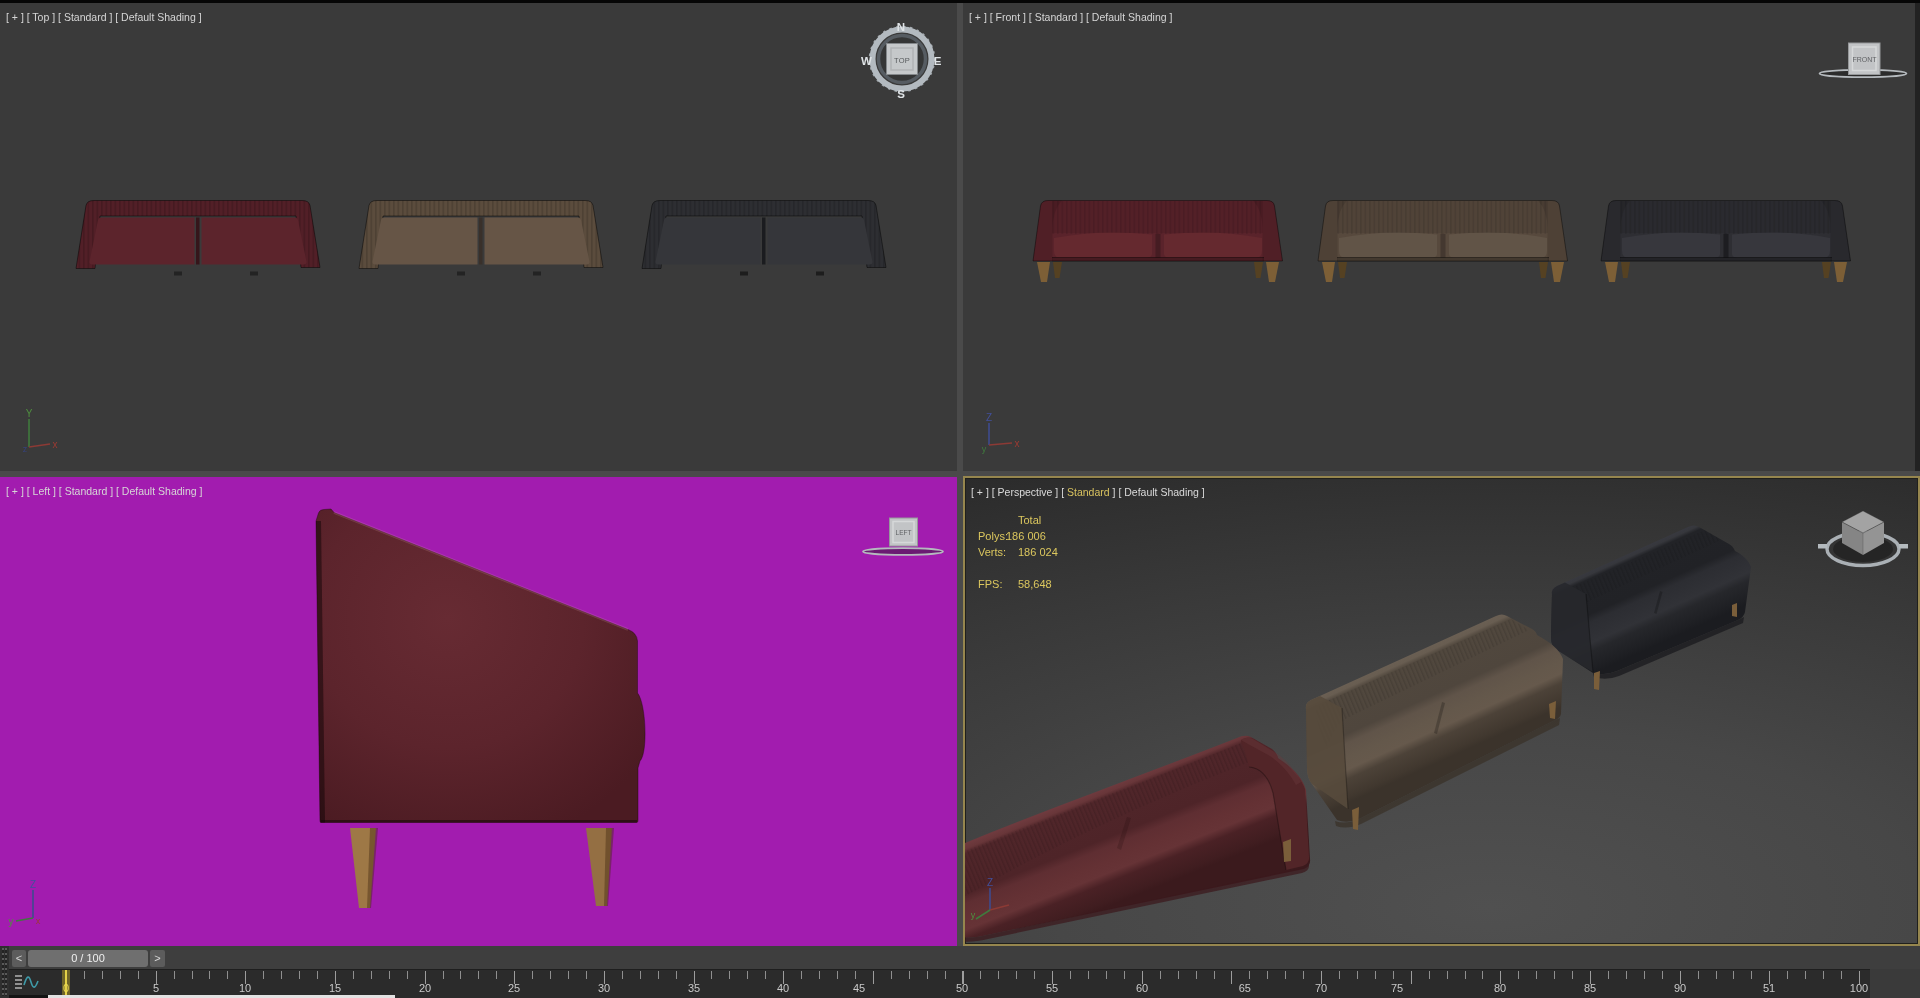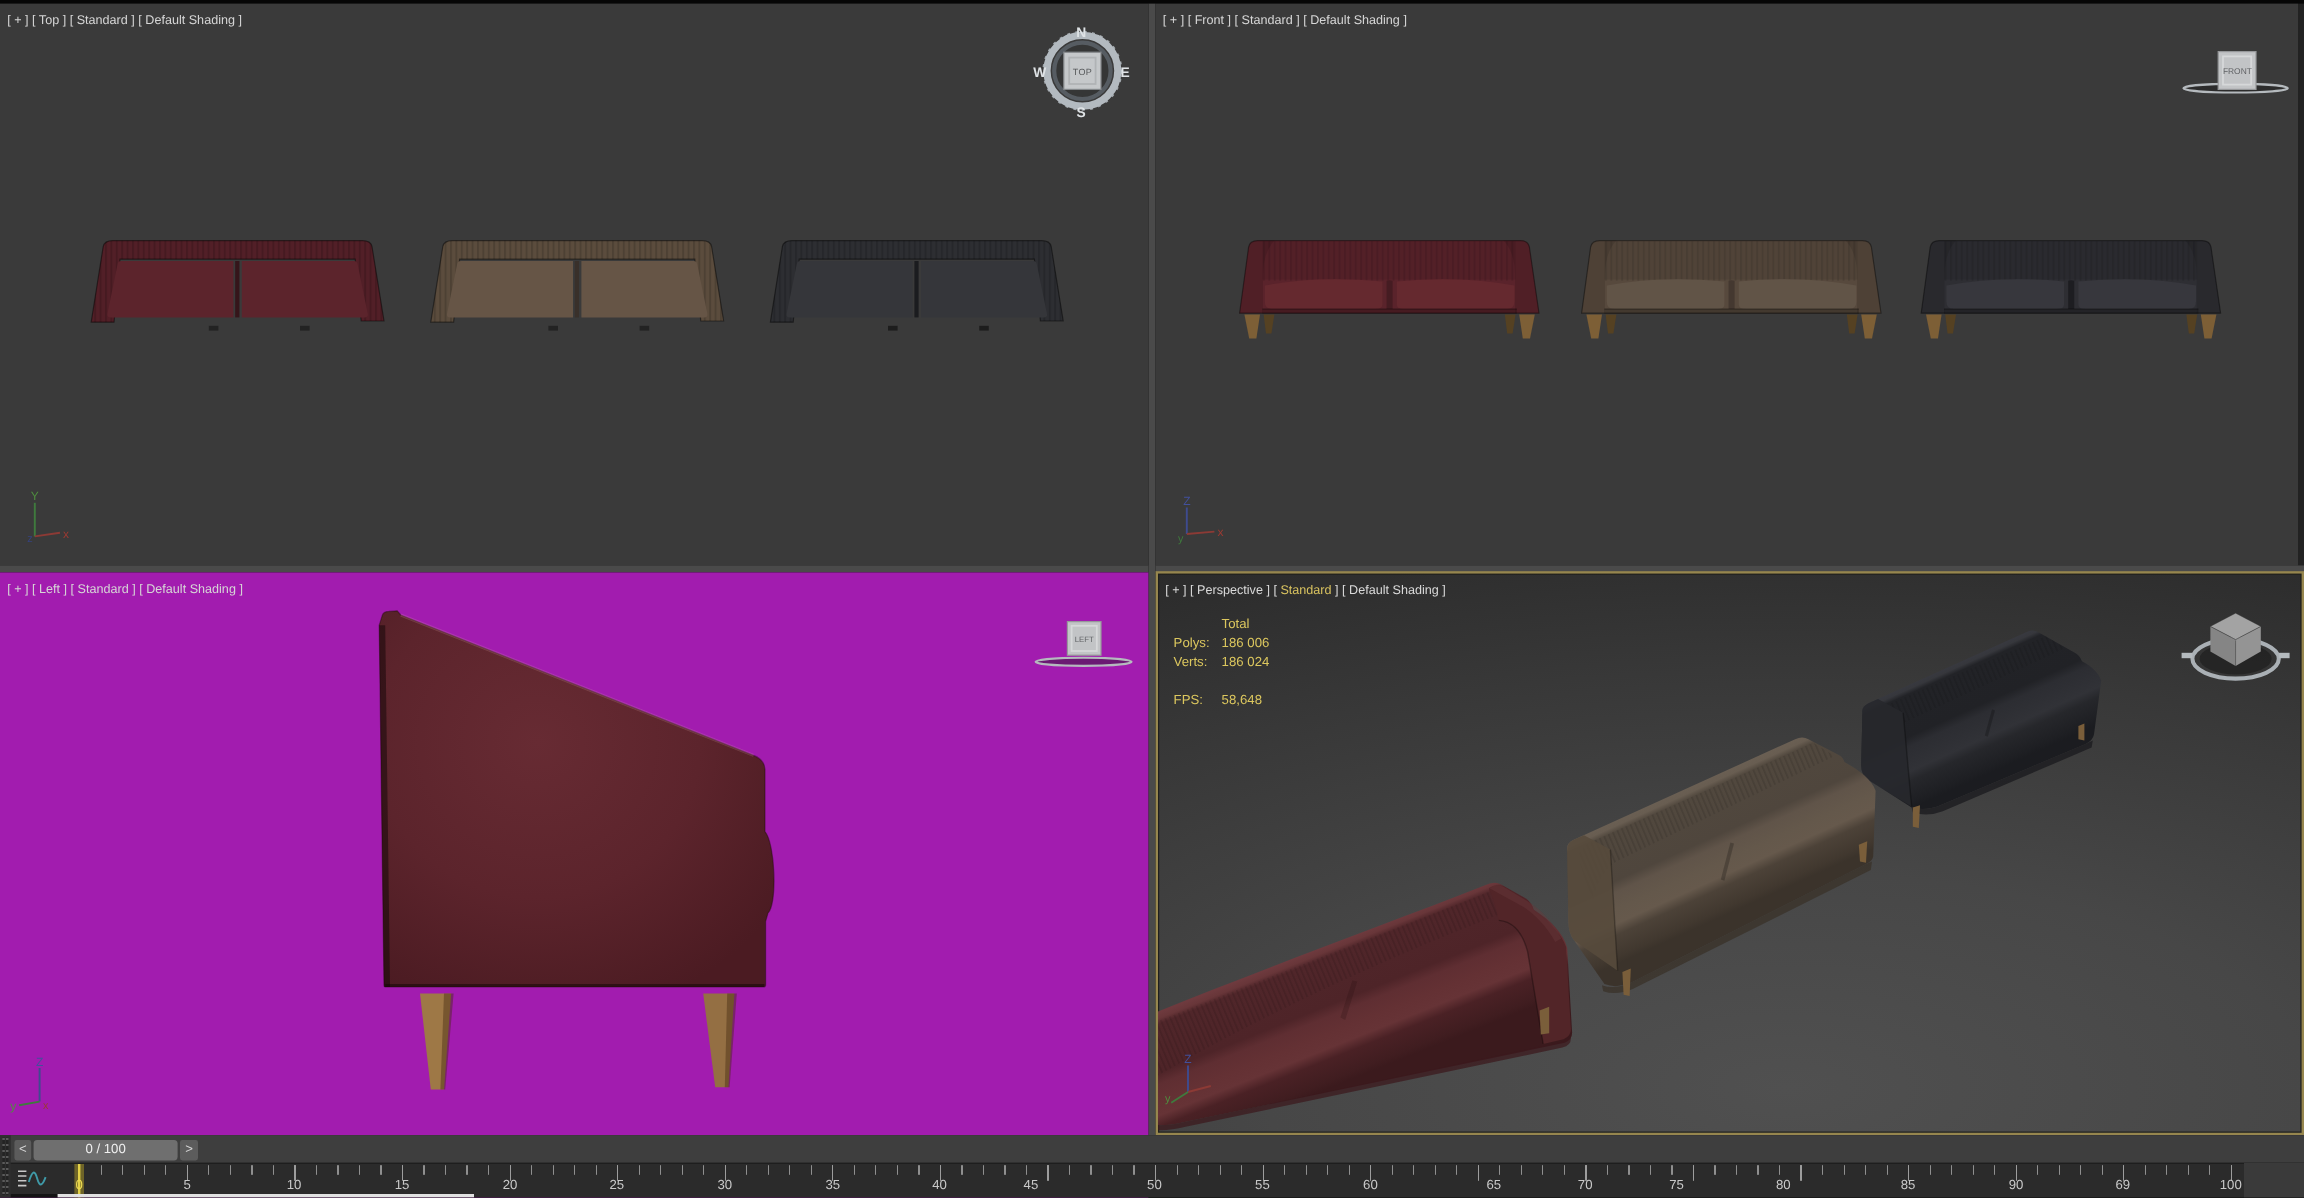--- a/index.html
+++ b/index.html
@@ -195,21 +195,21 @@
         <text x="11" y="448" font-size="10" fill="#4f8f3f" text-anchor="middle" font-family="Liberation Sans">y</text>
         <text x="38" y="447" font-size="9" fill="#9c3a32" text-anchor="middle" font-family="Liberation Sans">x</text>
       </g>
     </svg>
   </div>
 
   <div class="vp" id="vpPersp" style="left:963px;top:476px;width:957px;height:470px;border:2px solid #96864e;box-shadow:inset 0 0 0 1px #20201c;background:radial-gradient(130% 110% at 55% 92%, #505050 0%, #474747 35%, #383838 68%, #2c2c2c 92%, #282828 100%)">
     <div class="vplabel" style="color:#dadada">[ + ] [ Perspective ] [ <span style="color:#d8c25f">Standard</span> ] [ Default Shading ]</div>
     <div class="abs" style="left:53px;top:36px;font-size:11px;color:#dcc75e">Total</div>
     <div class="abs" style="left:13px;top:52px;font-size:11px;color:#dcc75e">Polys:</div>
-    <div class="abs" style="left:53px;top:52px;font-size:11px;color:#dcc75e">186 006</div>
+    <div class="abs" style="left:41px;top:52px;font-size:11px;color:#dcc75e">186 006</div>
     <div class="abs" style="left:13px;top:68px;font-size:11px;color:#dcc75e">Verts:</div>
     <div class="abs" style="left:53px;top:68px;font-size:11px;color:#dcc75e">186 024</div>
     <div class="abs" style="left:13px;top:100px;font-size:11px;color:#dcc75e">FPS:</div>
     <div class="abs" style="left:53px;top:100px;font-size:11px;color:#dcc75e">58,648</div>
     <svg width="953" height="466" viewBox="0 0 953 466" style="position:absolute;left:0;top:0">
       <defs>
         <pattern id="ribsP" width="4" height="7" patternUnits="userSpaceOnUse" patternTransform="rotate(-23)">
           <rect x="0" y="0" width="1.4" height="7" fill="rgba(0,0,0,0.16)"></rect>
         </pattern>
         <linearGradient id="gRed" gradientUnits="userSpaceOnUse" x1="131" y1="314" x2="172" y2="417">
@@ -324,24 +324,24 @@
         <span class="abs" style="left:584px;top:0;width:40px;text-align:center">30</span>
         <span class="abs" style="left:674px;top:0;width:40px;text-align:center">35</span>
         <span class="abs" style="left:763px;top:0;width:40px;text-align:center">40</span>
         <span class="abs" style="left:853px;top:0;width:40px;text-align:left">45</span>
         <span class="abs" style="left:942px;top:0;width:40px;text-align:center">50</span>
         <span class="abs" style="left:1032px;top:0;width:40px;text-align:center">55</span>
         <span class="abs" style="left:1122px;top:0;width:40px;text-align:center">60</span>
         <span class="abs" style="left:1211px;top:0;width:40px;text-align:right">65</span>
         <span class="abs" style="left:1301px;top:0;width:40px;text-align:center">70</span>
         <span class="abs" style="left:1391px;top:0;width:40px;">75</span>
-        <span class="abs" style="left:1480px;top:0;width:40px;text-align:left">80</span>
+        <span class="abs" style="left:1480px;top:0;width:40px;text-align:center">80</span>
         <span class="abs" style="left:1570px;top:0;width:40px;text-align:center">85</span>
         <span class="abs" style="left:1660px;top:0;width:40px;text-align:center">90</span>
-        <span class="abs" style="left:1749px;top:0;width:40px;text-align:center">69</span>
+        <span class="abs" style="left:1749px;top:0;width:40px;text-align:center">51</span>
         <span class="abs" style="left:1839px;top:0;width:40px;text-align:center">100</span>
       </div>
 
     <div class="abs" style="left:62px;top:24px;width:8px;height:28px;background:#6e6428"></div>
     <div class="abs" style="left:65px;top:24px;width:2px;height:28px;background:#e3d148"></div>
     <div class="abs" style="left:59px;top:36px;width:14px;height:13px;font-size:11px;color:#eddb52;text-align:center;z-index:3">0</div>
 
     <div class="abs" style="left:0;top:0;width:9px;height:52px;background:#2f2f2f"></div>
     <div class="abs" style="left:2px;top:2px;width:2px;height:48px;background:repeating-linear-gradient(180deg,#5a5a5a 0 2px,#232323 2px 5px)"></div>
     <div class="abs" style="left:5px;top:2px;width:2px;height:48px;background:repeating-linear-gradient(180deg,#5a5a5a 0 2px,#232323 2px 5px)"></div>

